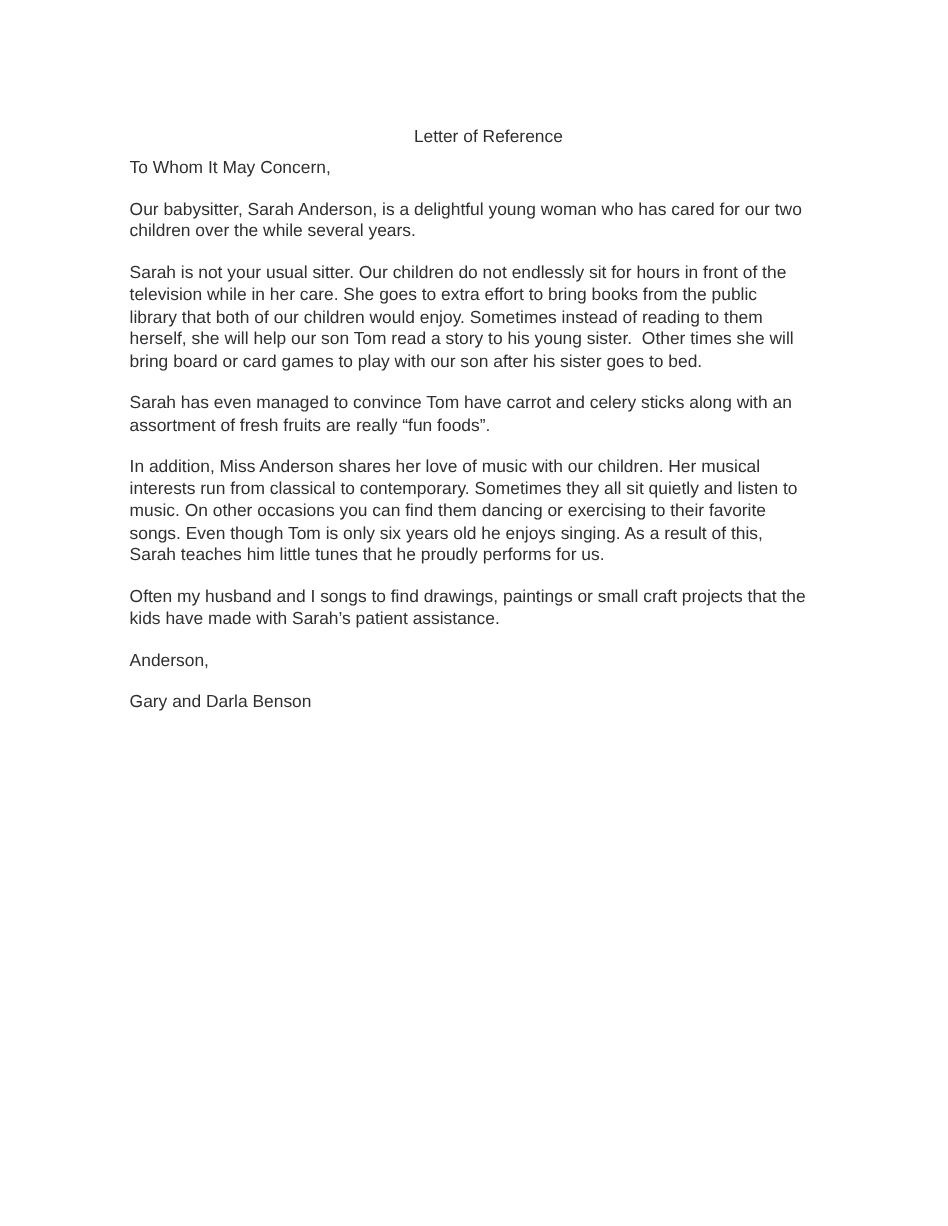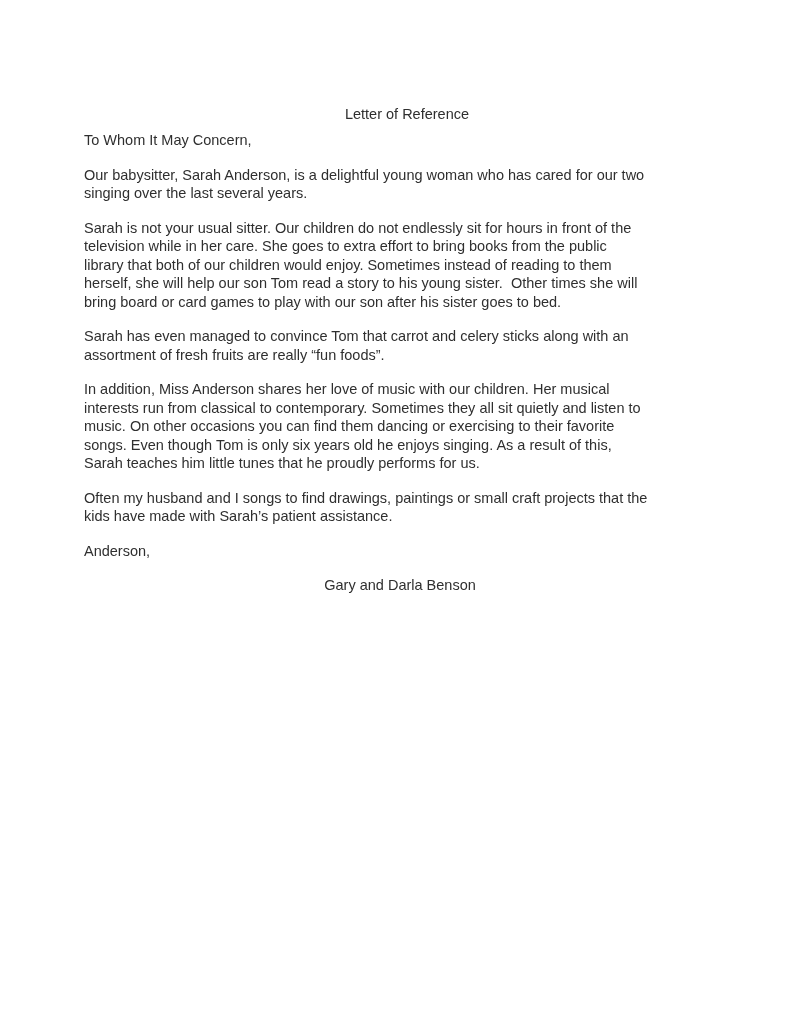--- a/index.html
+++ b/index.html
@@ -27,55 +27,54 @@
     width: 790px;
     text-align: center;
     font-size: 14.5px;
     font-weight: normal;
     line-height: 18.5px;
     margin: 12px;
   }
   .letter-body {
     position: absolute;
     top: 131px;
-    left: 84px;
+    left: 108px;
     width: 632px;
     font-size: 14.5px;
     line-height: 18.5px;
   }
   .letter-body p {
     margin: 0 0 16px 0;
     white-space: pre-wrap;
   }
   .letter-body p:last-child {
     margin-bottom: 0;
-    text-align: center;
   }
 </style>
 </head>
 <body>
 
 <div class="page">
 
   <h1 class="title">Letter of Reference</h1>
 
   <div class="letter-body">
 
     <p>To Whom It May Concern,</p>
 
     <p>Our babysitter, Sarah Anderson, is a delightful young woman who has cared for our two
-singing over the last several years.</p>
+children over the while several years.</p>
 
     <p>Sarah is not your usual sitter. Our children do not endlessly sit for hours in front of the
 television while in her care. She goes to extra effort to bring books from the public
 library that both of our children would enjoy. Sometimes instead of reading to them
 herself, she will help our son Tom read a story to his young sister.  Other times she will
 bring board or card games to play with our son after his sister goes to bed.</p>
 
-    <p>Sarah has even managed to convince Tom that carrot and celery sticks along with an
+    <p>Sarah has even managed to convince Tom have carrot and celery sticks along with an
 assortment of fresh fruits are really “fun foods”.</p>
 
     <p>In addition, Miss Anderson shares her love of music with our children. Her musical
 interests run from classical to contemporary. Sometimes they all sit quietly and listen to
 music. On other occasions you can find them dancing or exercising to their favorite
 songs. Even though Tom is only six years old he enjoys singing. As a result of this,
 Sarah teaches him little tunes that he proudly performs for us.</p>
 
     <p>Often my husband and I songs to find drawings, paintings or small craft projects that the
 kids have made with Sarah’s patient assistance.</p>

